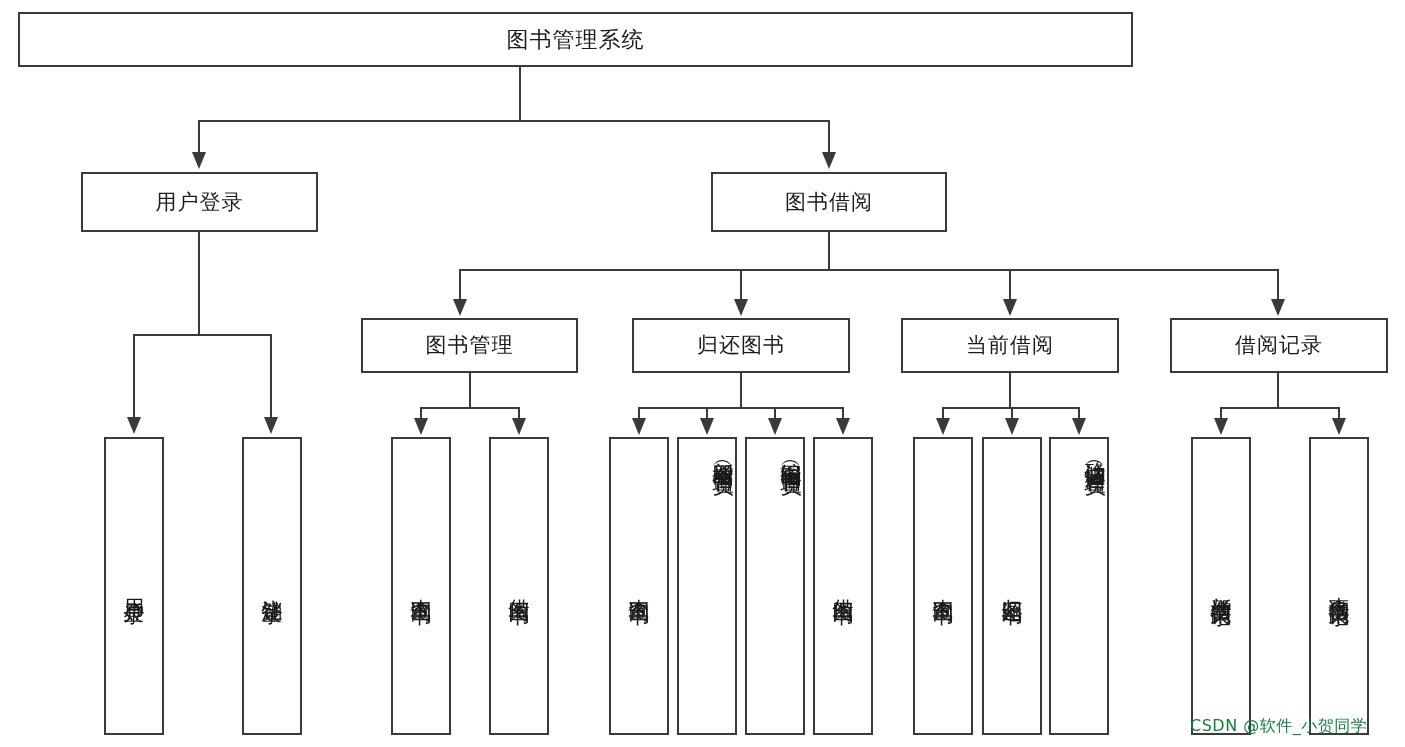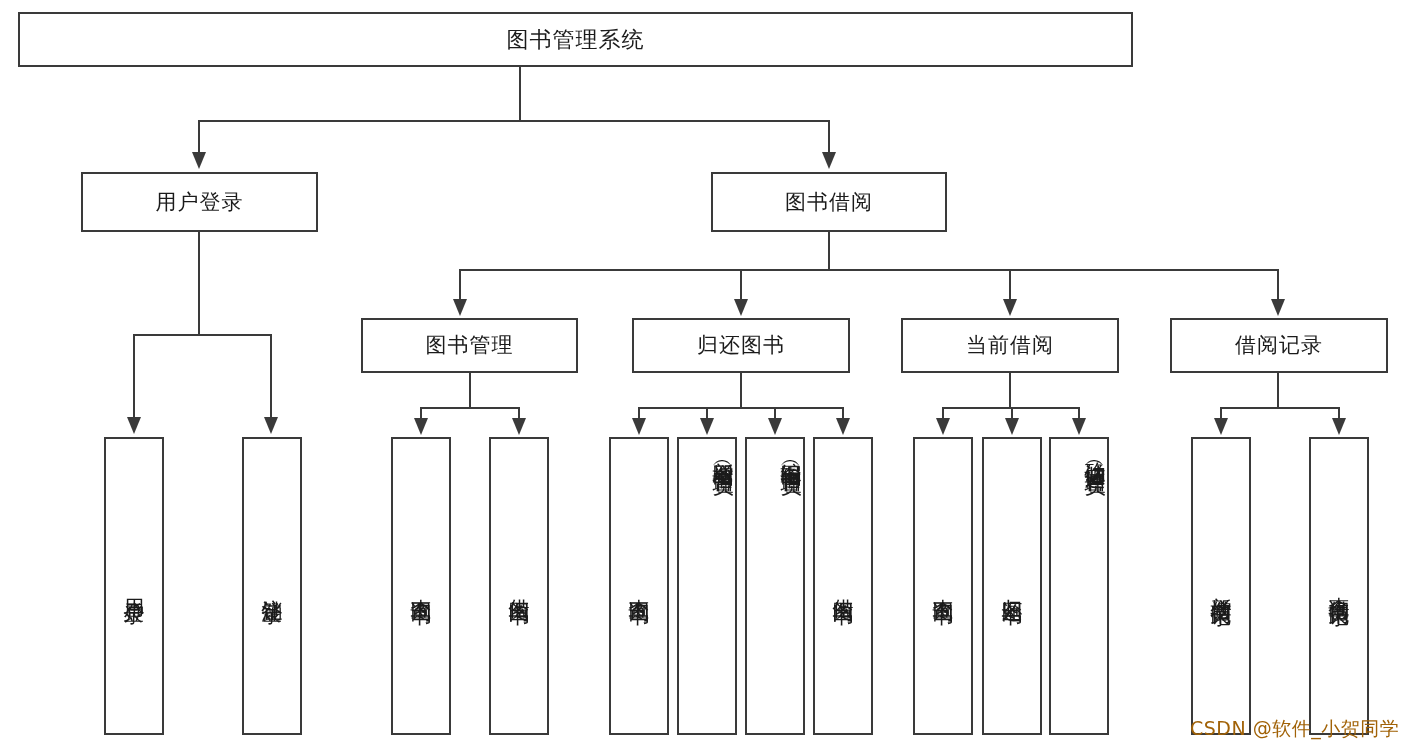--- a/index.html
+++ b/index.html
@@ -63,22 +63,22 @@
     position: absolute;
     width: 0;
     height: 0;
     border-left: 7px solid transparent;
     border-right: 7px solid transparent;
     border-top: 17px solid #3a3a3a;
   }
   
   .watermark {
     position: absolute;
-    font-size: 19px;
-    color: #a16207;
+    font-size: 16px;
+    color: #15803d;
     white-space: nowrap;
     letter-spacing: 0.5px;
     text-align: center;
   }
 </style>
 </head>
 <body>
 
 <div id="canvas">
 

